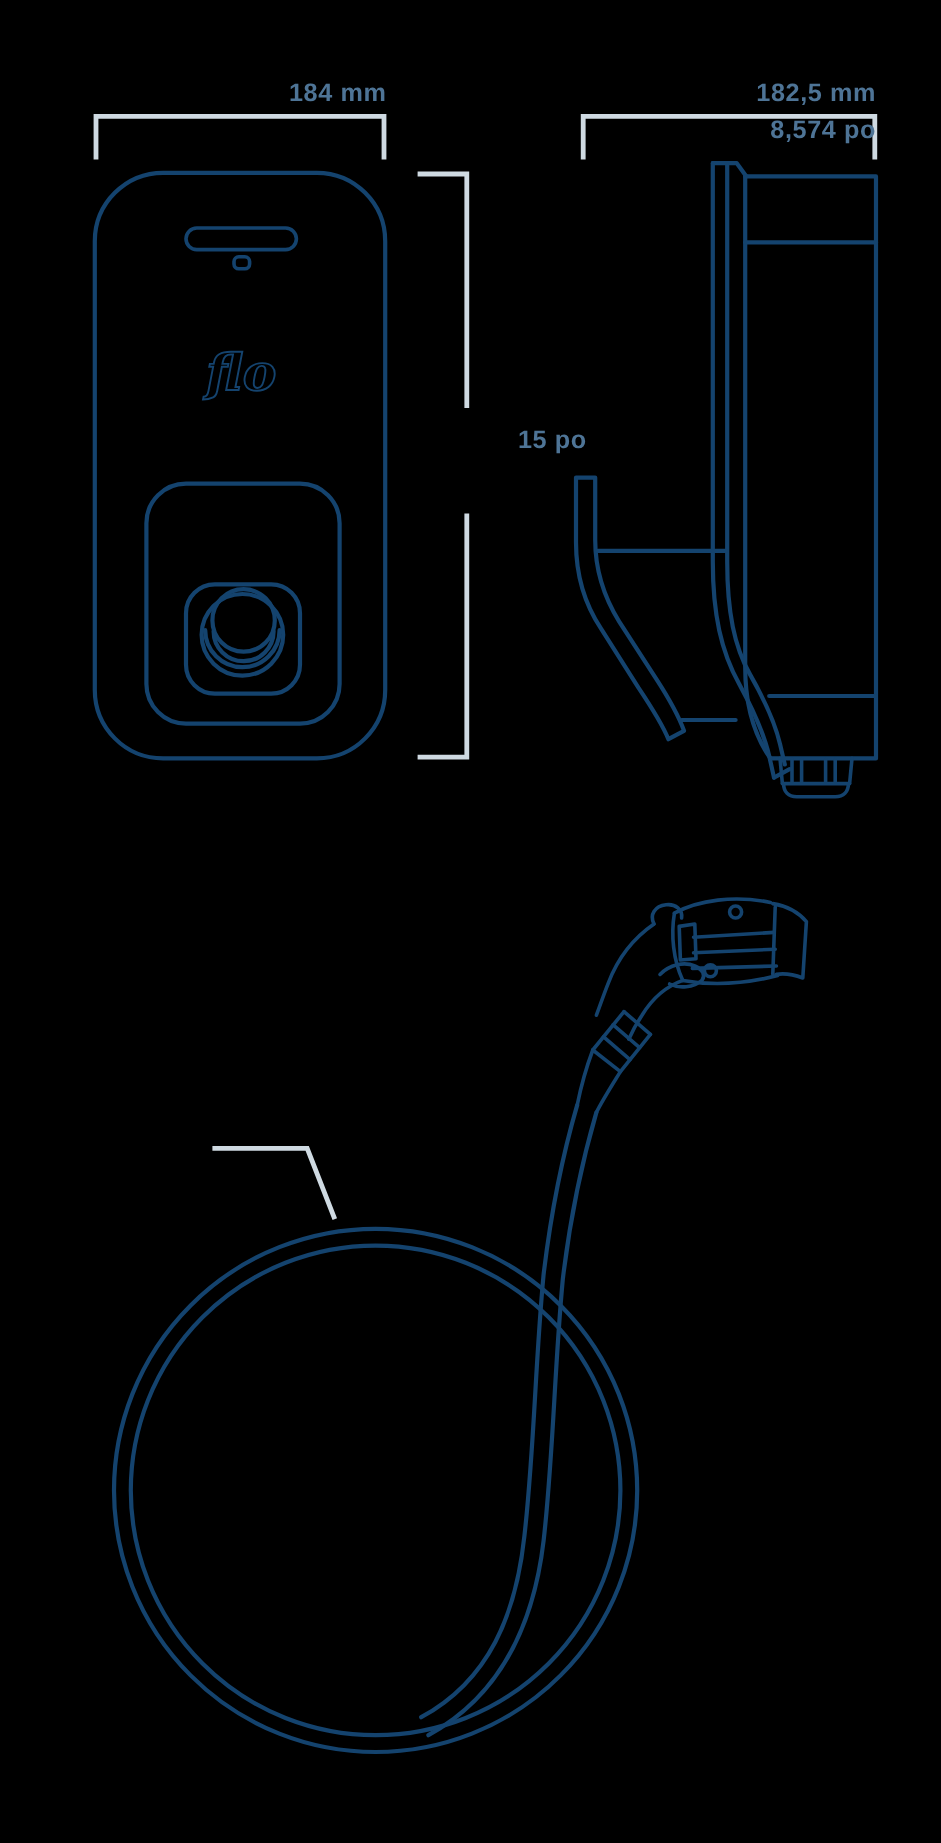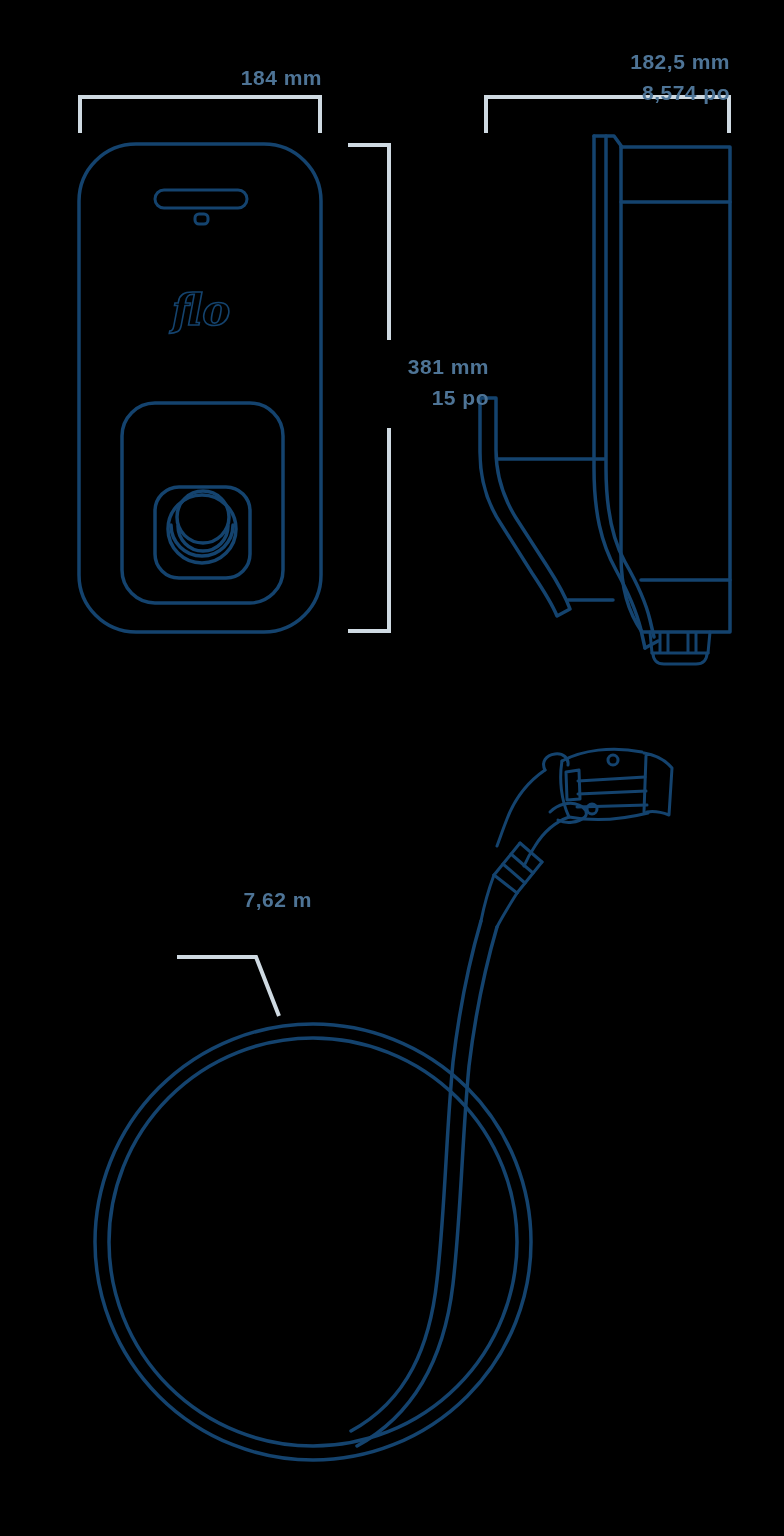--- a/index.html
+++ b/index.html
@@ -110,27 +110,25 @@
       <path class="ink-thin" d="M 520,843 L 494,875 M 542,862 L 517,893"></path>
       <path class="ink-thin" d="M 520,843 L 542,862 M 511,854 L 533,873 M 503,864 L 525,883 M 494,875 L 517,893"></path>
       <path class="ink-thin" d="M 494,875 C 488,891 484,906 481,921 M 517,893 C 509,906 502,917 497,927"></path>
     </g>
   </svg>
 
   <div class="label" style="left:78px;top:62px;width:244px;">
     <span>184 mm</span>
   </div>
 
-  <div class="label" style="left:485px;top:46px;width:245px;">
+  <div class="label" style="left:485px;top:62px;width:245px;">
     <span>182,5 mm</span>
     <span>8,574 po</span>
   </div>
 
   <div class="label" style="left:289px;top:351px;width:200px;">
-    <span>381 mm</span>
     <span>15 po</span>
   </div>
 
   <div class="label" style="left:112px;top:884px;width:200px;">
-    <span>7,62 m</span>
   </div>
 
 </div>
 
 </body></html>

